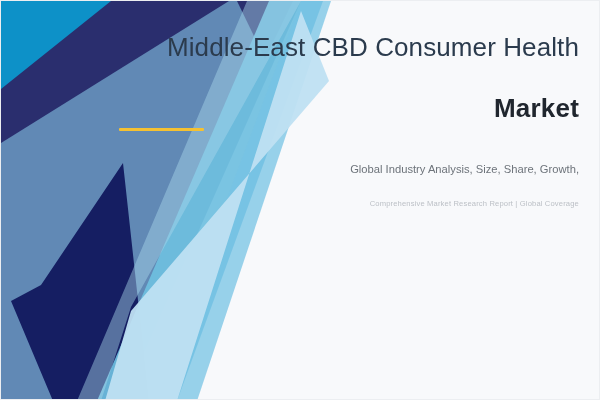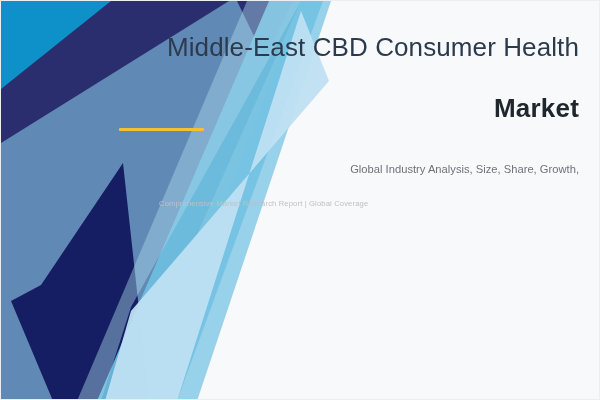--- a/index.html
+++ b/index.html
@@ -82,21 +82,21 @@
     font-weight: 400;
     color: #6d737a;
     line-height: 1.5;
     margin-top: 8px;
   }
   #footnote {
     position: absolute;
     right: 22px;
     top: 198px;
     width: 420px;
-    text-align: left;
+    text-align: right;
     font-size: 7.6px;
     font-weight: 400;
     color: #bcc0c6;
     letter-spacing: 0.15px;
     line-height: 1.4;
   }
 </style>
 </head>
 <body>
 

